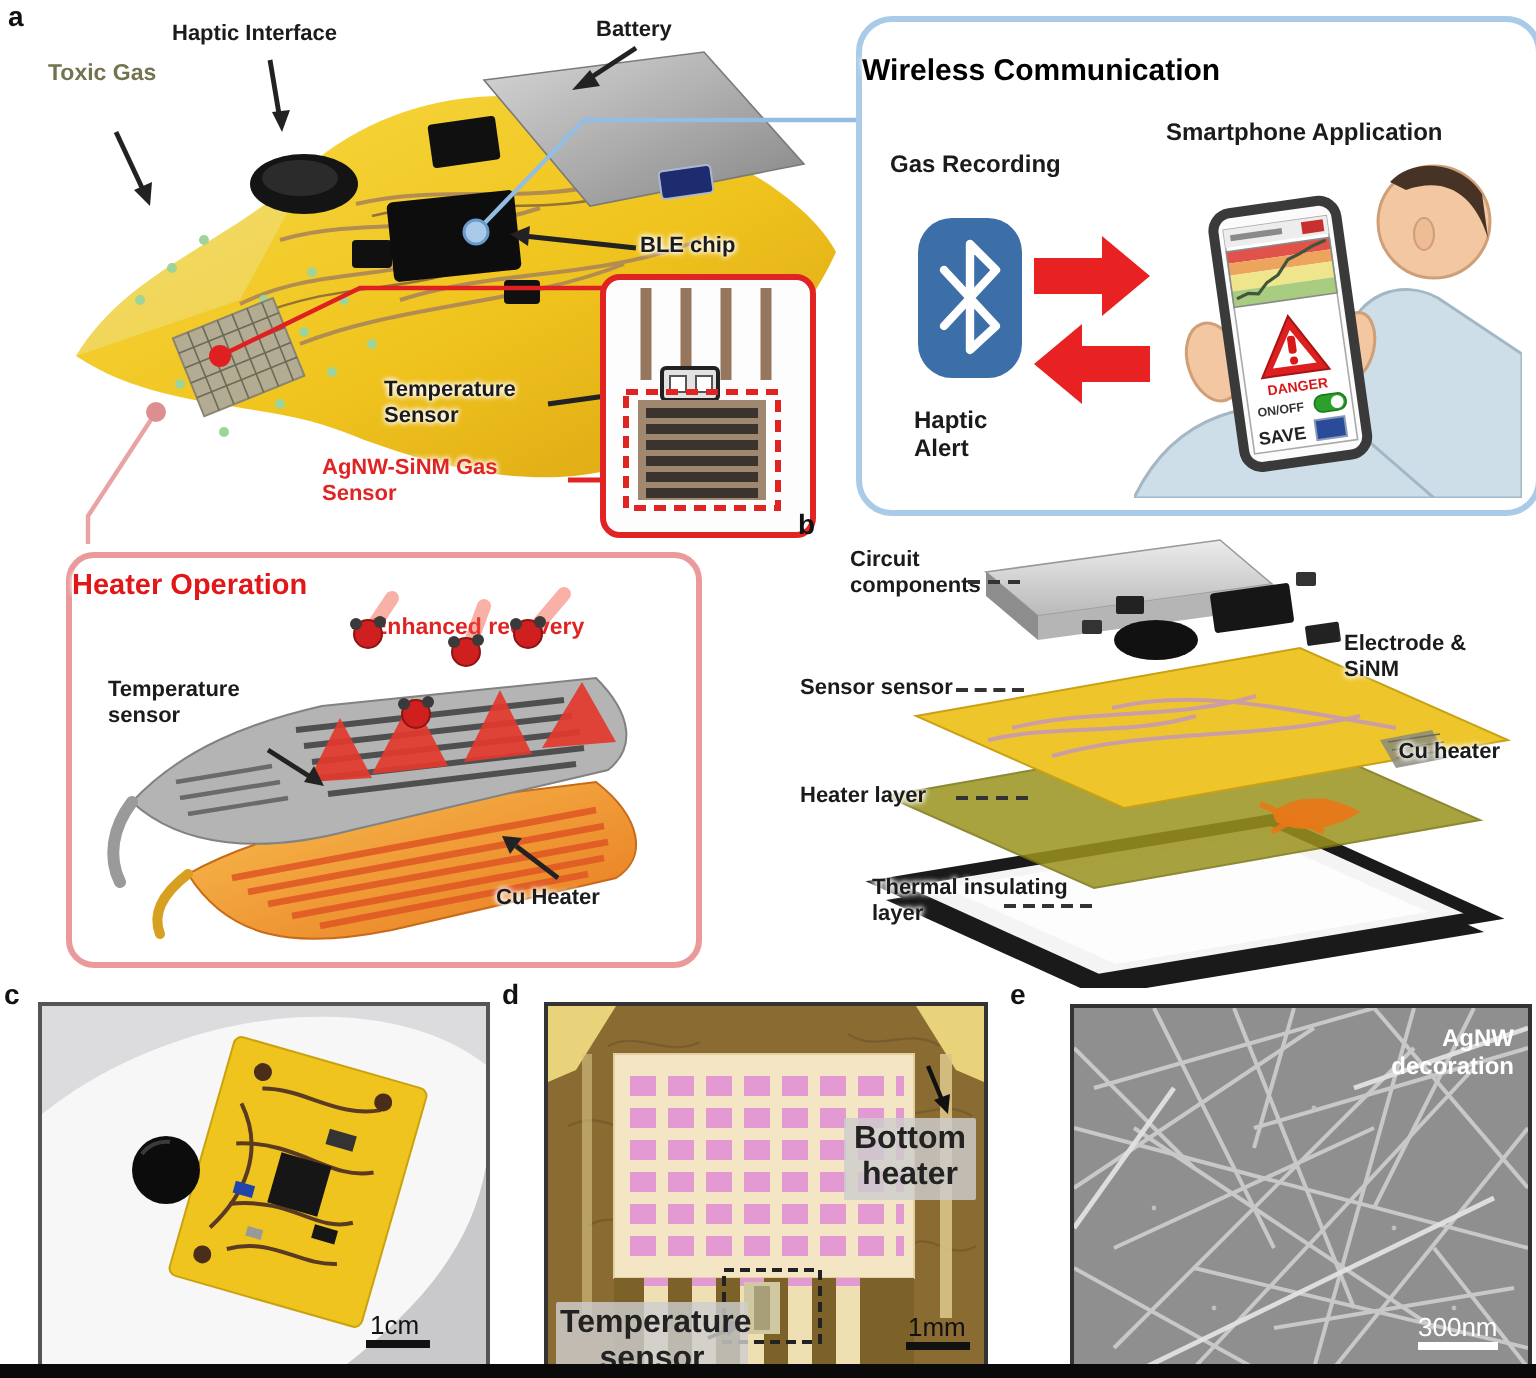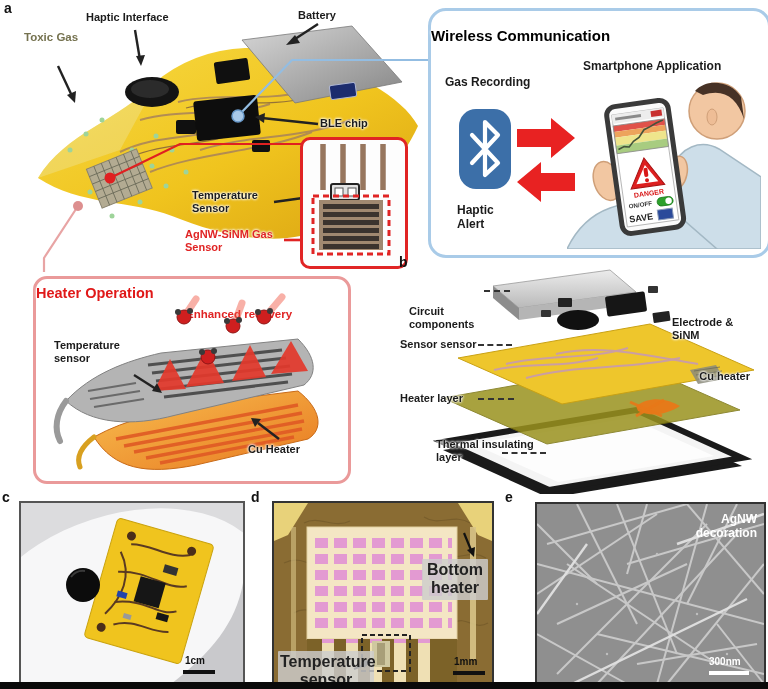--- a/index.html
+++ b/index.html
@@ -13,21 +13,21 @@
   .box{position:absolute;background:#fff;}
   #wireless-box{left:428px;top:8px;width:337px;height:244px;border:3px solid #a9cbe8;border-radius:18px;}
   #wireless-title{left:0;right:0;top:16px;font-size:15px;color:#000000;}
   #heater-box{left:33px;top:276px;width:312px;height:202px;border:3px solid #ea9a9a;border-radius:14px;}
   #heater-title{left:0;right:0;top:6px;font-size:14.5px;color:#e01818;}
   #inset-box{left:300px;top:137px;width:102px;height:126px;border:3.5px solid #e02424;border-radius:10px;background:#fdfdfd;}
   .img-frame{position:absolute;overflow:hidden;}
   #panel-c-img{left:19px;top:501px;width:222px;height:181px;border:2px solid #555;}
   #panel-d-img{left:272px;top:501px;width:218px;height:182px;border:2px solid #333;}
   #panel-e-img{left:535px;top:502px;width:227px;height:181px;border:2px solid #333;}
-  .scale-txt{position:absolute;font-weight:bold;font-size:10px;color:#111;line-height:1;}
+  .scale-txt{position:absolute;font-weight:normal;font-size:13px;color:#111;line-height:1;}
   .scale-bar{position:absolute;height:3.5px;background:#111;}
   .graybox{position:absolute;background:rgba(205,205,205,0.82);font-weight:bold;font-size:16px;
            color:#222;text-align:center;line-height:1.15;padding:2px 2px;border-radius:1px;}
   svg{display:block;}
   #bottom-bar{left:0;top:682px;width:768px;height:7px;background:#0a0a0a;}
 </style>
 </head>
 <body>
 
 <div id="fig">
@@ -128,21 +128,21 @@
       <line x1="284" y1="240" x2="308" y2="240"></line>
         <polygon points="316,240 306,235 306,245" stroke="none"></polygon>
     </g>
   </svg>
 
   <div class="lbl" style="left:24px;top:31px;width:70px;color:#75724f;text-shadow:none;font-size:11.5px;">Toxic Gas</div>
   <div class="lbl" style="left:86px;top:11px;width:104px;">Haptic Interface</div>
   <div class="lbl" style="left:298px;top:9px;width:62px;">Battery</div>
   <div class="lbl" style="left:320px;top:117px;width:64px;">BLE chip</div>
   <div class="lbl" style="left:192px;top:189px;width:84px;">Temperature Sensor</div>
-  <div class="lbl" style="left:185px;top:228px;width:122px;color:#e02424;">AgNW-SiNM Gas Sensor</div>
+  <div class="lbl" style="left:161px;top:228px;width:122px;color:#e02424;">AgNW-SiNM Gas Sensor</div>
 
   <div class="box" id="inset-box">
     <svg width="95" height="119" viewBox="0 0 95 119">
       <g stroke="#97765e" stroke-width="5.5">
         <line x1="20" y1="4" x2="20" y2="50"></line>
           <line x1="40" y1="4" x2="40" y2="50"></line>
         <line x1="60" y1="4" x2="60" y2="50"></line>
           <line x1="80" y1="4" x2="80" y2="50"></line>
       </g>
       <rect x="28" y="44" width="28" height="16" rx="2" fill="#e2e2e2" stroke="#222" stroke-width="2"></rect>
@@ -349,21 +349,21 @@
       <polygon points="121,50 238,34 238,46 121,62" fill="#b5b5b5"></polygon>
       <ellipse cx="180" cy="62" rx="21" ry="10" fill="#111"></ellipse>
       <rect x="208" y="36" width="40" height="20" rx="2" fill="#161616" transform="rotate(-8 228 46)"></rect>
       <rect x="255" y="54" width="17" height="10" rx="1" fill="#222" transform="rotate(-8 263 59)"></rect>
       <rect x="160" y="40" width="14" height="9" rx="1" fill="#222"></rect>
       <rect x="250" y="28" width="10" height="7" rx="1" fill="#333"></rect>
       <rect x="143" y="52" width="10" height="7" rx="1" fill="#333"></rect>
     </g>
   </svg>
 
-  <div class="lbl" style="left:409px;top:274px;width:82px;margin-top:31px;">Circuit components</div>
+  <div class="lbl" style="left:425px;top:274px;width:82px;">Circuit components</div>
   <div class="dash" style="left:484px;top:290px;width:26px;"></div>
 
   <div class="lbl" style="left:400px;top:338px;width:78px;">Sensor sensor</div>
   <div class="dash" style="left:478px;top:344px;width:34px;"></div>
 
   <div class="lbl" style="left:400px;top:392px;width:78px;">Heater layer</div>
   <div class="dash" style="left:478px;top:398px;width:36px;"></div>
 
   <div class="lbl" style="left:388px;top:438px;width:112px;margin-left:48px;">Thermal insulating layer</div>
   <div class="dash" style="left:502px;top:452px;width:44px;"></div>

